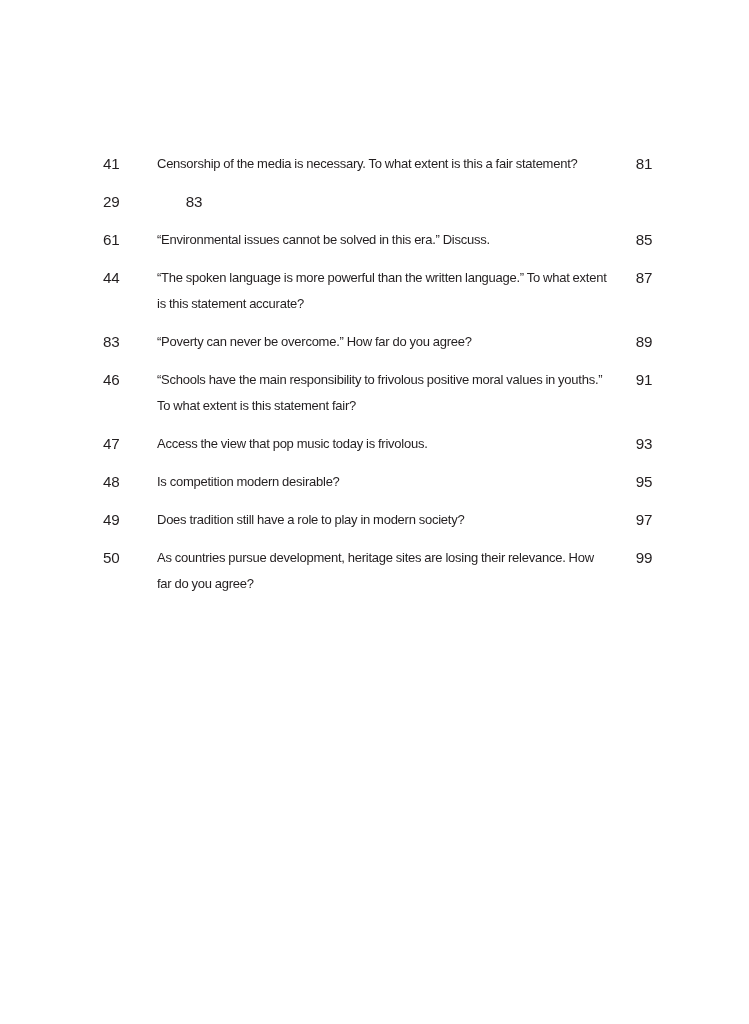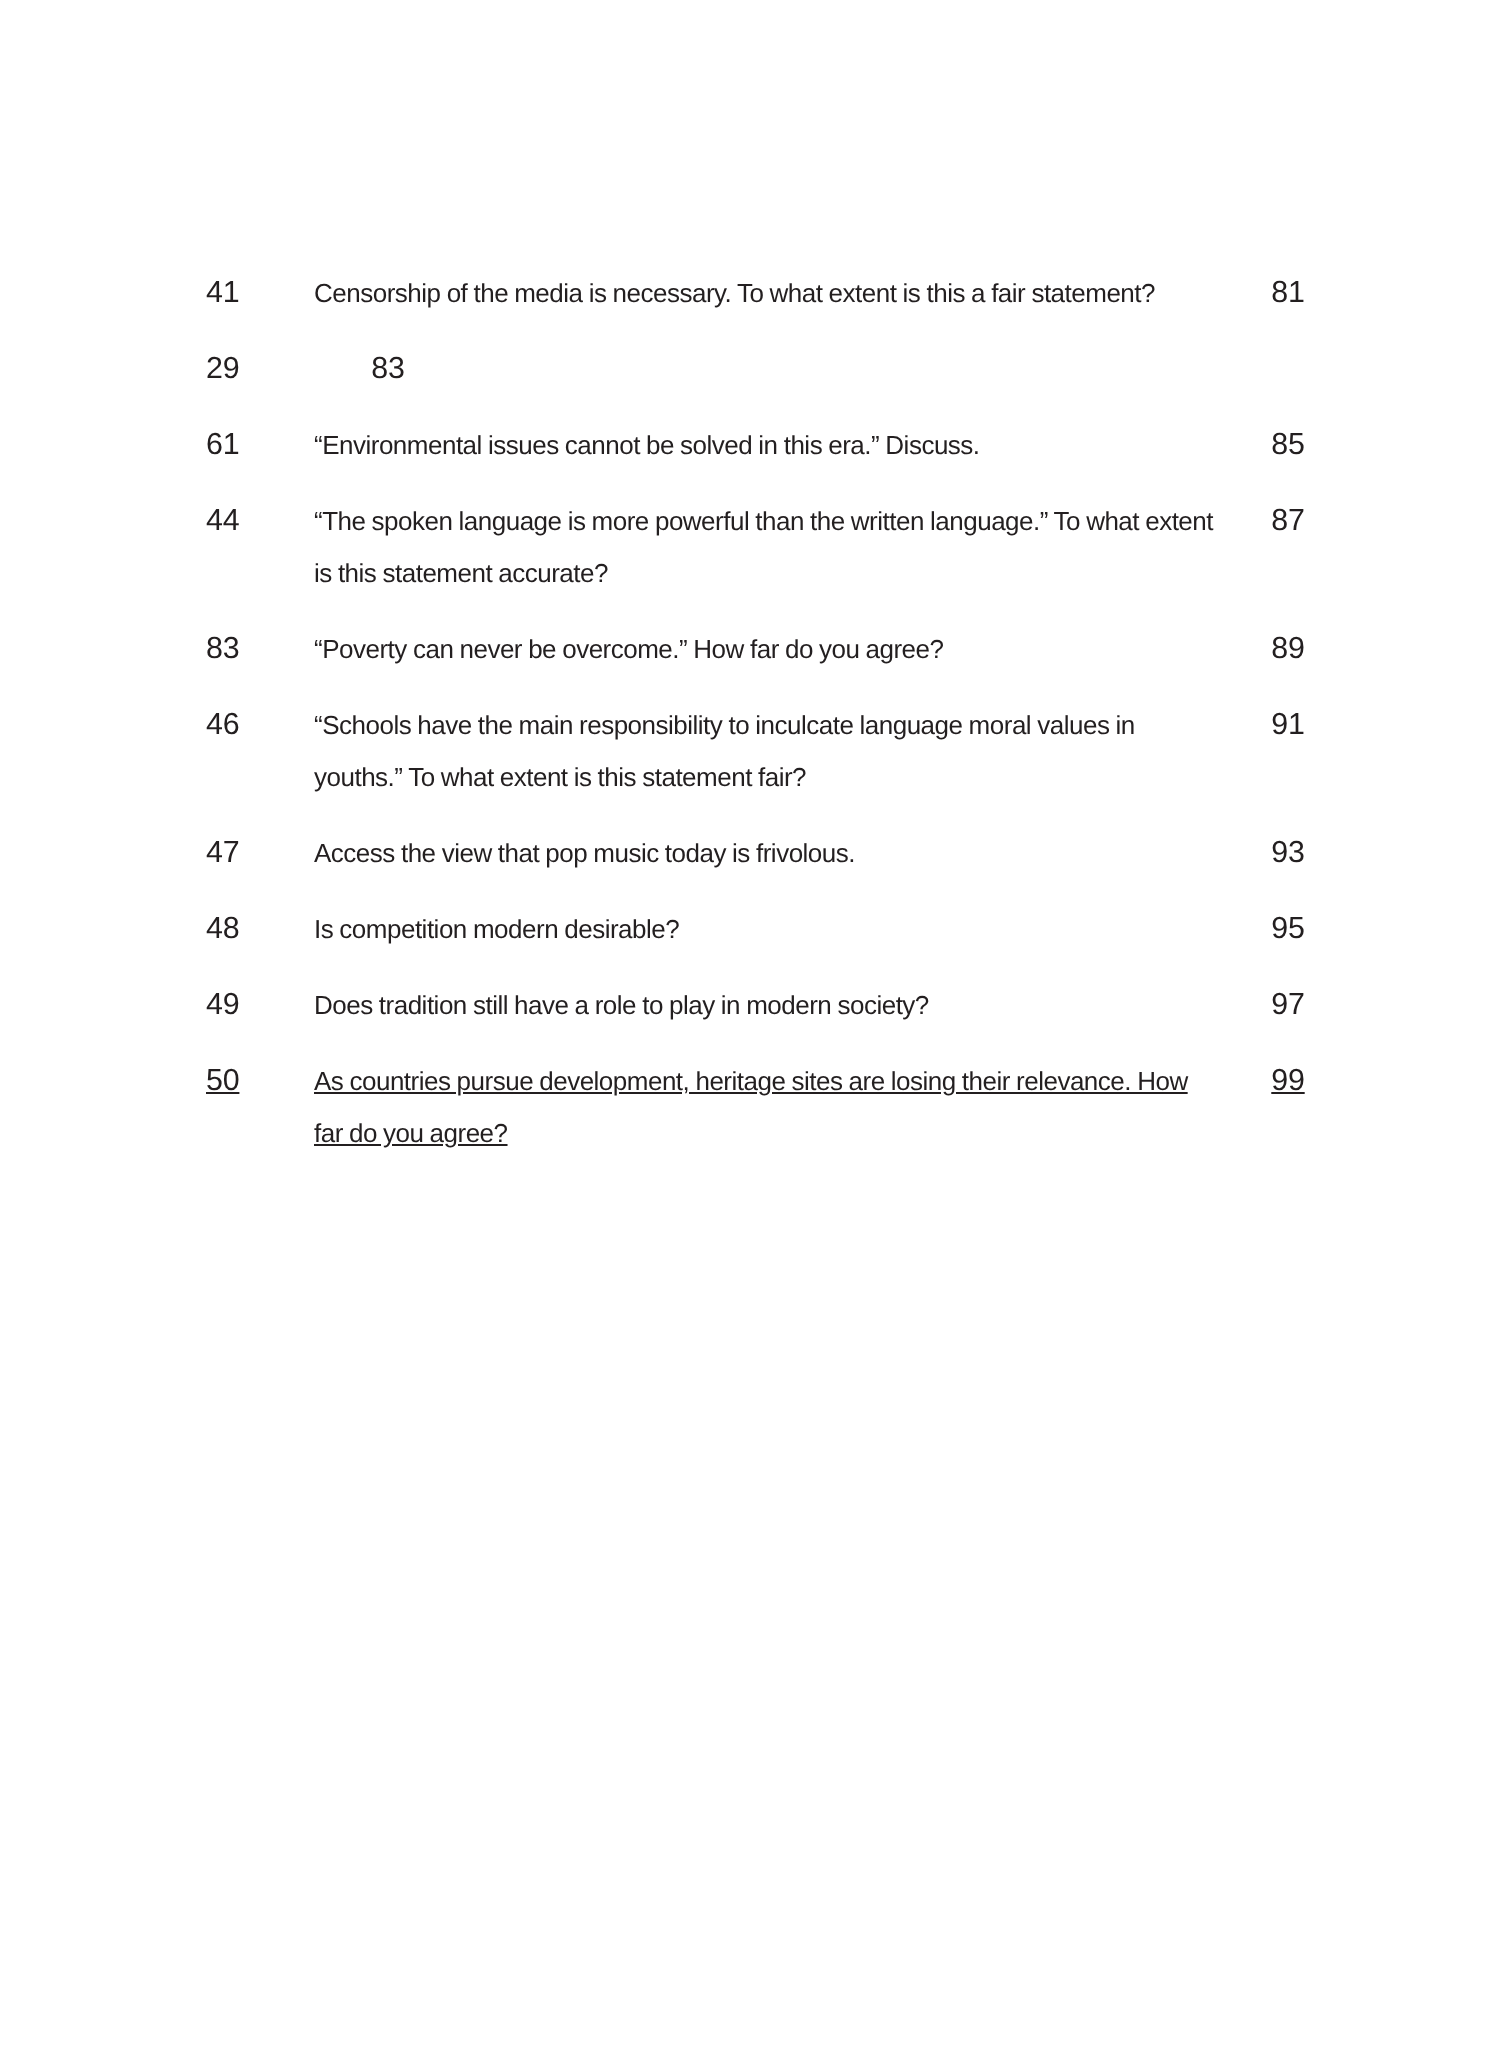--- a/index.html
+++ b/index.html
@@ -19,31 +19,30 @@
     position: absolute;
     left: 0;
     top: 0;
     width: 749px;
     height: 1024px;
     background: #ffffff;
   }
   .toc-list {
     position: absolute;
     left: 103px;
-    top: 134px;
+    top: 151px;
     width: 560px;
   }
   .toc-entry {
     display: flex;
     align-items: flex-start;
     margin-bottom: 12px;
   }
   .toc-entry:last-child {
     margin-bottom: 0;
-    text-decoration: underline;
   }
   .entry-num {
     flex: 0 0 auto;
     width: 54px;
     font-size: 15.2px;
     line-height: 26px;
     letter-spacing: -0.1px;
     color: #231f20;
   }
   .entry-title {
@@ -96,21 +95,21 @@
     </div>
 
     <div class="toc-entry">
       <div class="entry-num">83</div>
       <div class="entry-title">“Poverty can never be overcome.” How far do you agree?</div>
       <div class="entry-page">89</div>
     </div>
 
     <div class="toc-entry">
       <div class="entry-num">46</div>
-      <div class="entry-title">“Schools have the main responsibility to inculcate language moral values in youths.” To what extent is this statement fair?</div>
+      <div class="entry-title">“Schools have the main responsibility to frivolous positive moral values in youths.” To what extent is this statement fair?</div>
       <div class="entry-page">91</div>
     </div>
 
     <div class="toc-entry">
       <div class="entry-num">47</div>
       <div class="entry-title">Access the view that pop music today is frivolous.</div>
       <div class="entry-page">93</div>
     </div>
 
     <div class="toc-entry">

